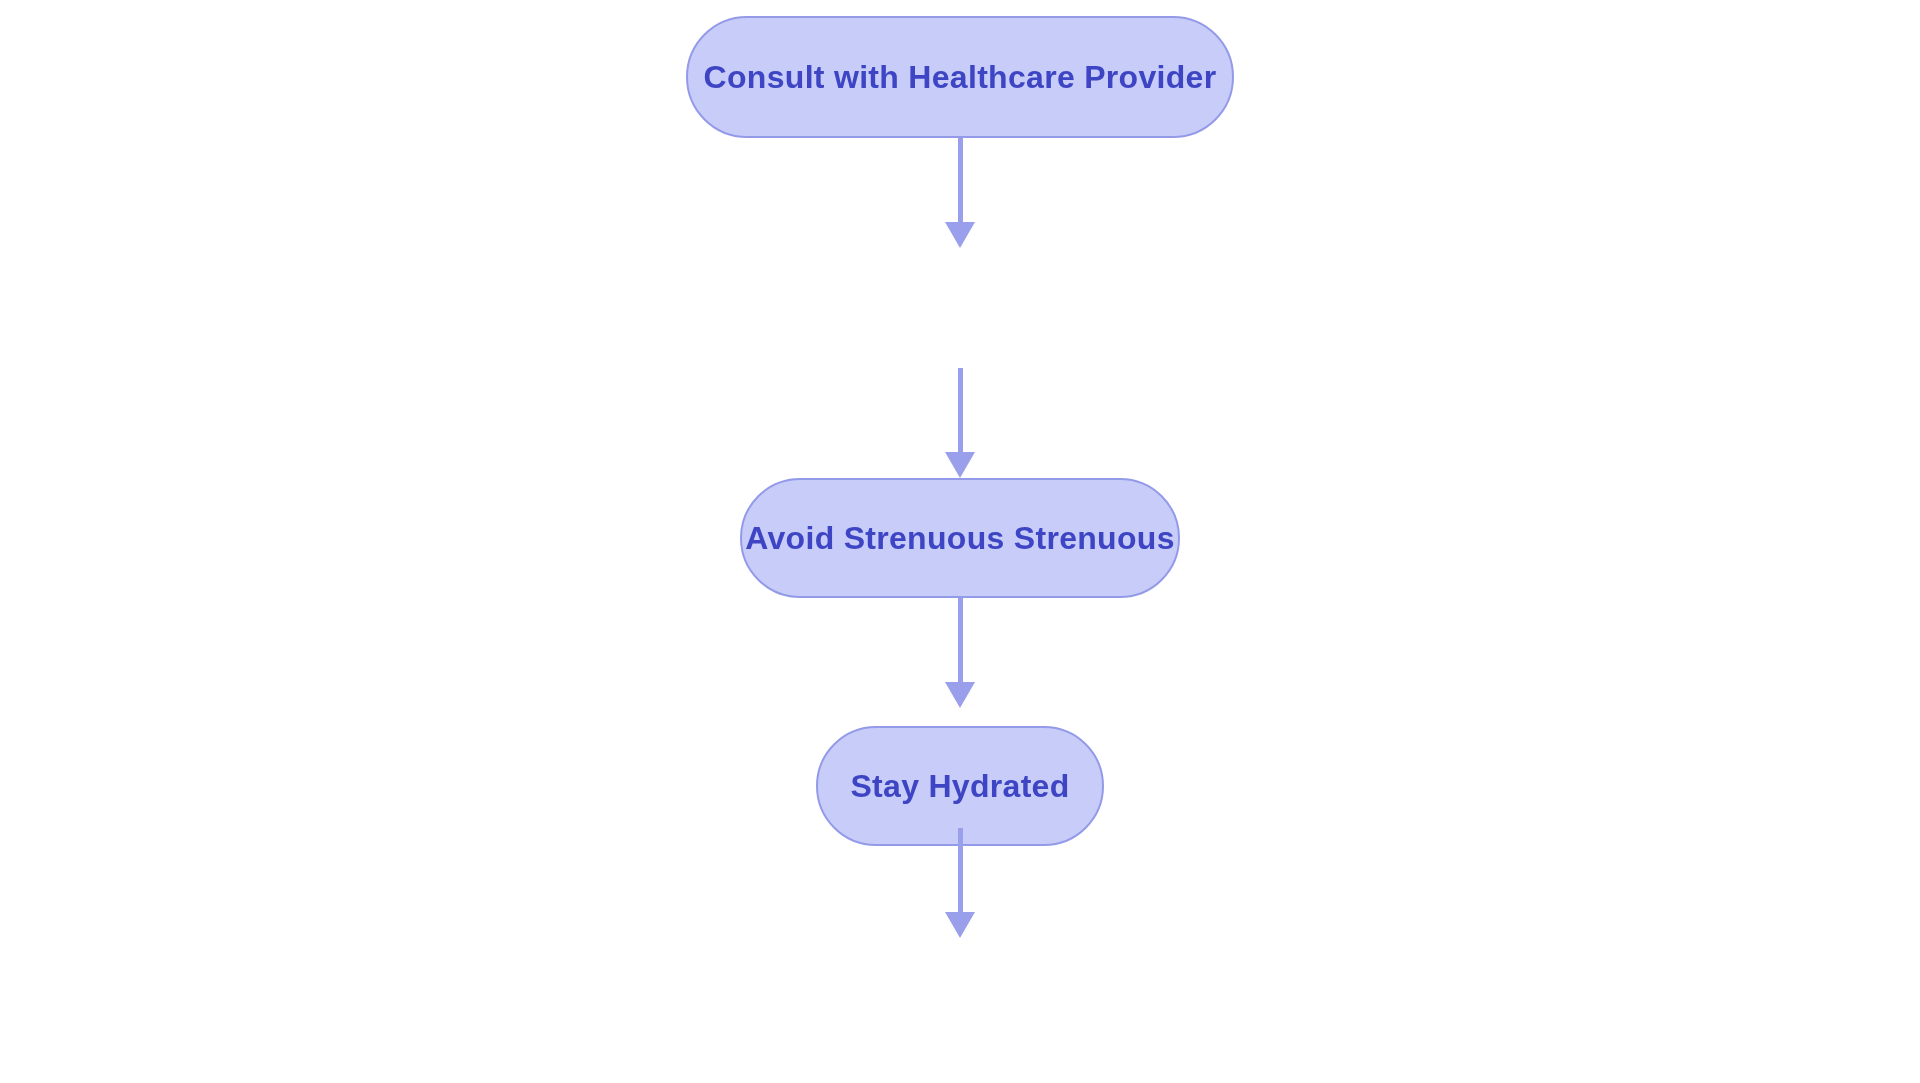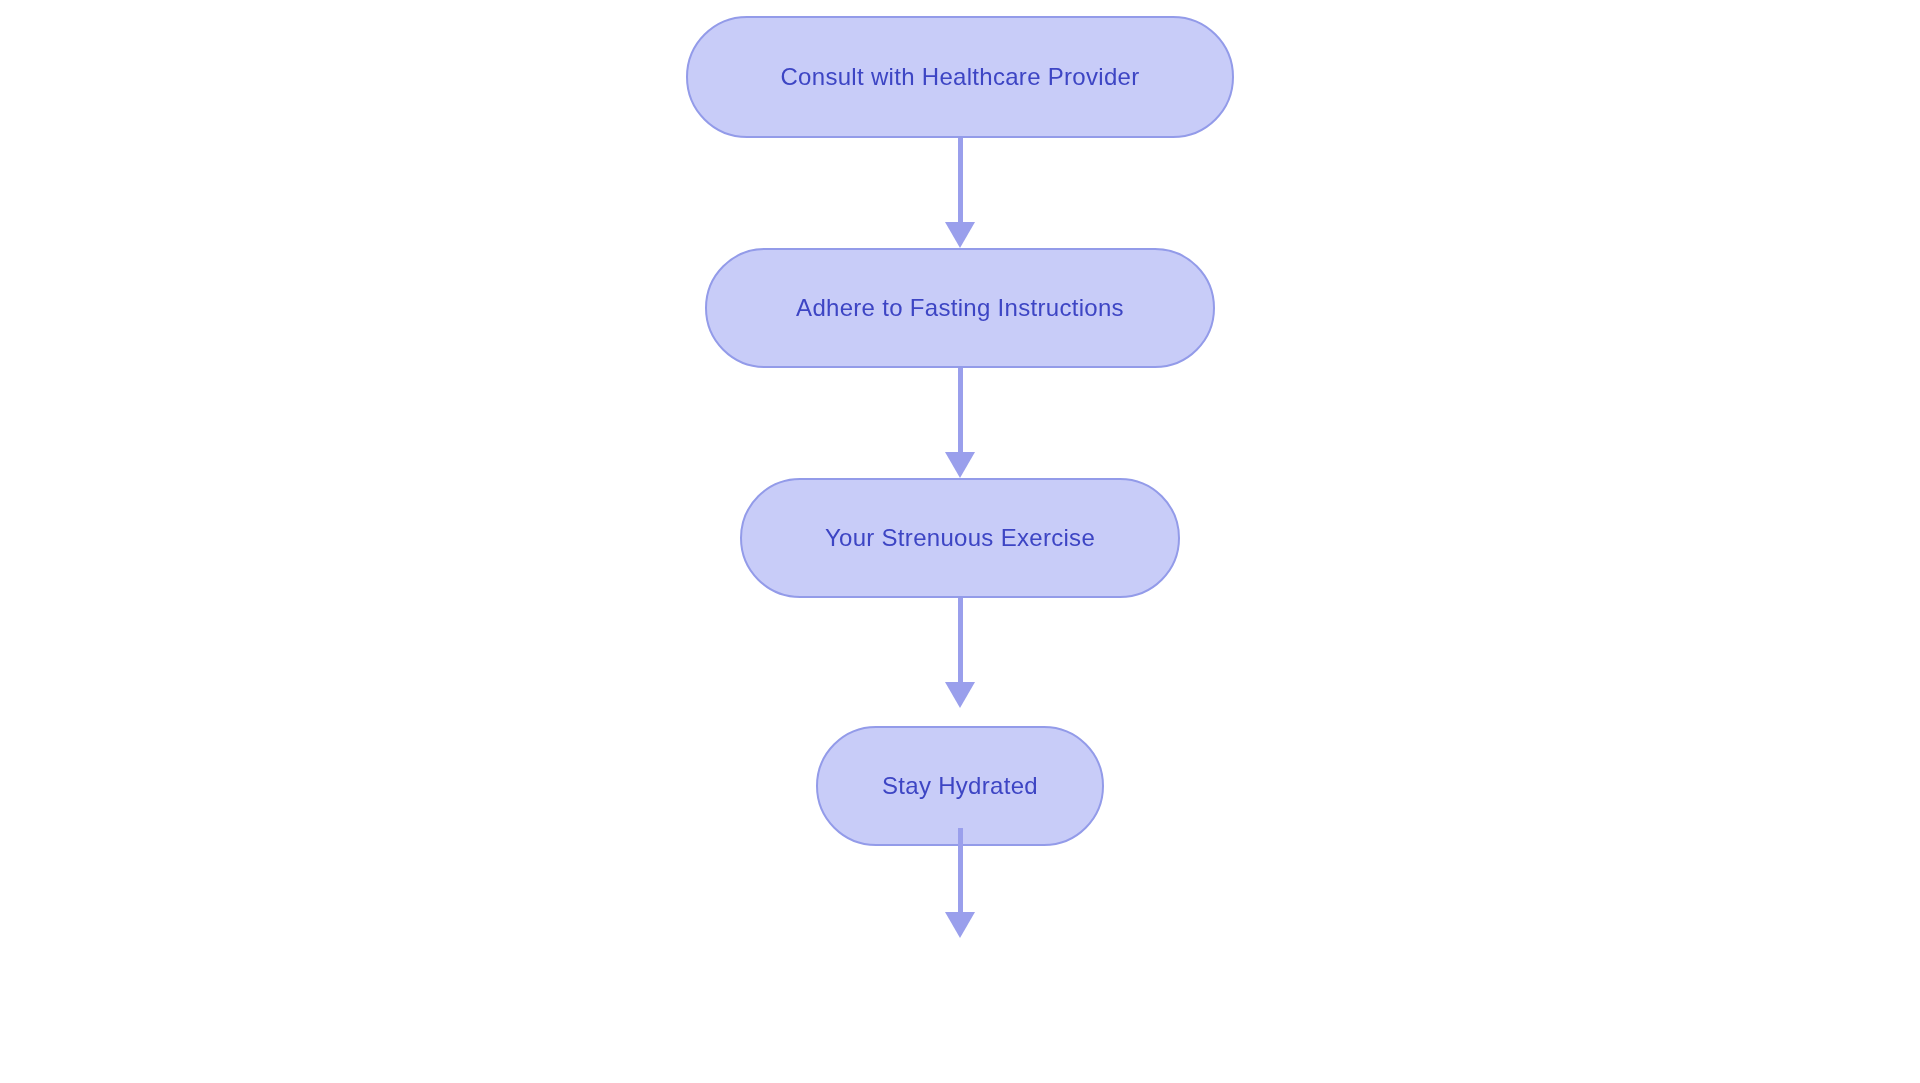--- a/index.html
+++ b/index.html
@@ -22,22 +22,22 @@
     background: var(--node-fill, #c8ccf8);
     border: 2px solid var(--node-border, #939be9);
     border-radius: 62px;
     display: flex;
     align-items: center;
     justify-content: center;
     box-sizing: border-box;
   }
   .node-label {
     color: var(--node-text, #3d45c4);
-    font-size: 24px;
-    font-weight: 400;
+    font-size: 32px;
+    font-weight: 700;
     letter-spacing: 0.3px;
     white-space: nowrap;
     padding: 0 30px;
   }
   .n0 { top: 16px;  height: 122px; width: 548px; }
   .n1 { top: 248px; height: 120px; width: 510px; }
   .n2 { top: 478px; height: 120px; width: 440px; }
   .n3 { top: 708px; height: 120px; width: 288px; margin-top: 18px; }
   .n4 { top: 938px; height: 125px; width: 458px; }
 
@@ -75,31 +75,28 @@
 
   <div class="node n0">
     <span class="node-label">Consult with Healthcare Provider</span>
   </div>
 
   <div class="arrow a0">
     <div class="shaft"></div>
     <div class="head"></div>
   </div>
 
-  <div class="node n1">
-    <span class="node-label">Adhere to Fasting Instructions</span>
-  </div>
 
   <div class="arrow a1">
     <div class="shaft"></div>
     <div class="head"></div>
   </div>
 
   <div class="node n2">
-    <span class="node-label">Your Strenuous Exercise</span>
+    <span class="node-label">Avoid Strenuous Strenuous</span>
   </div>
 
   <div class="arrow a2">
     <div class="shaft"></div>
     <div class="head"></div>
   </div>
 
   <div class="node n3">
     <span class="node-label">Stay Hydrated</span>
   </div>

